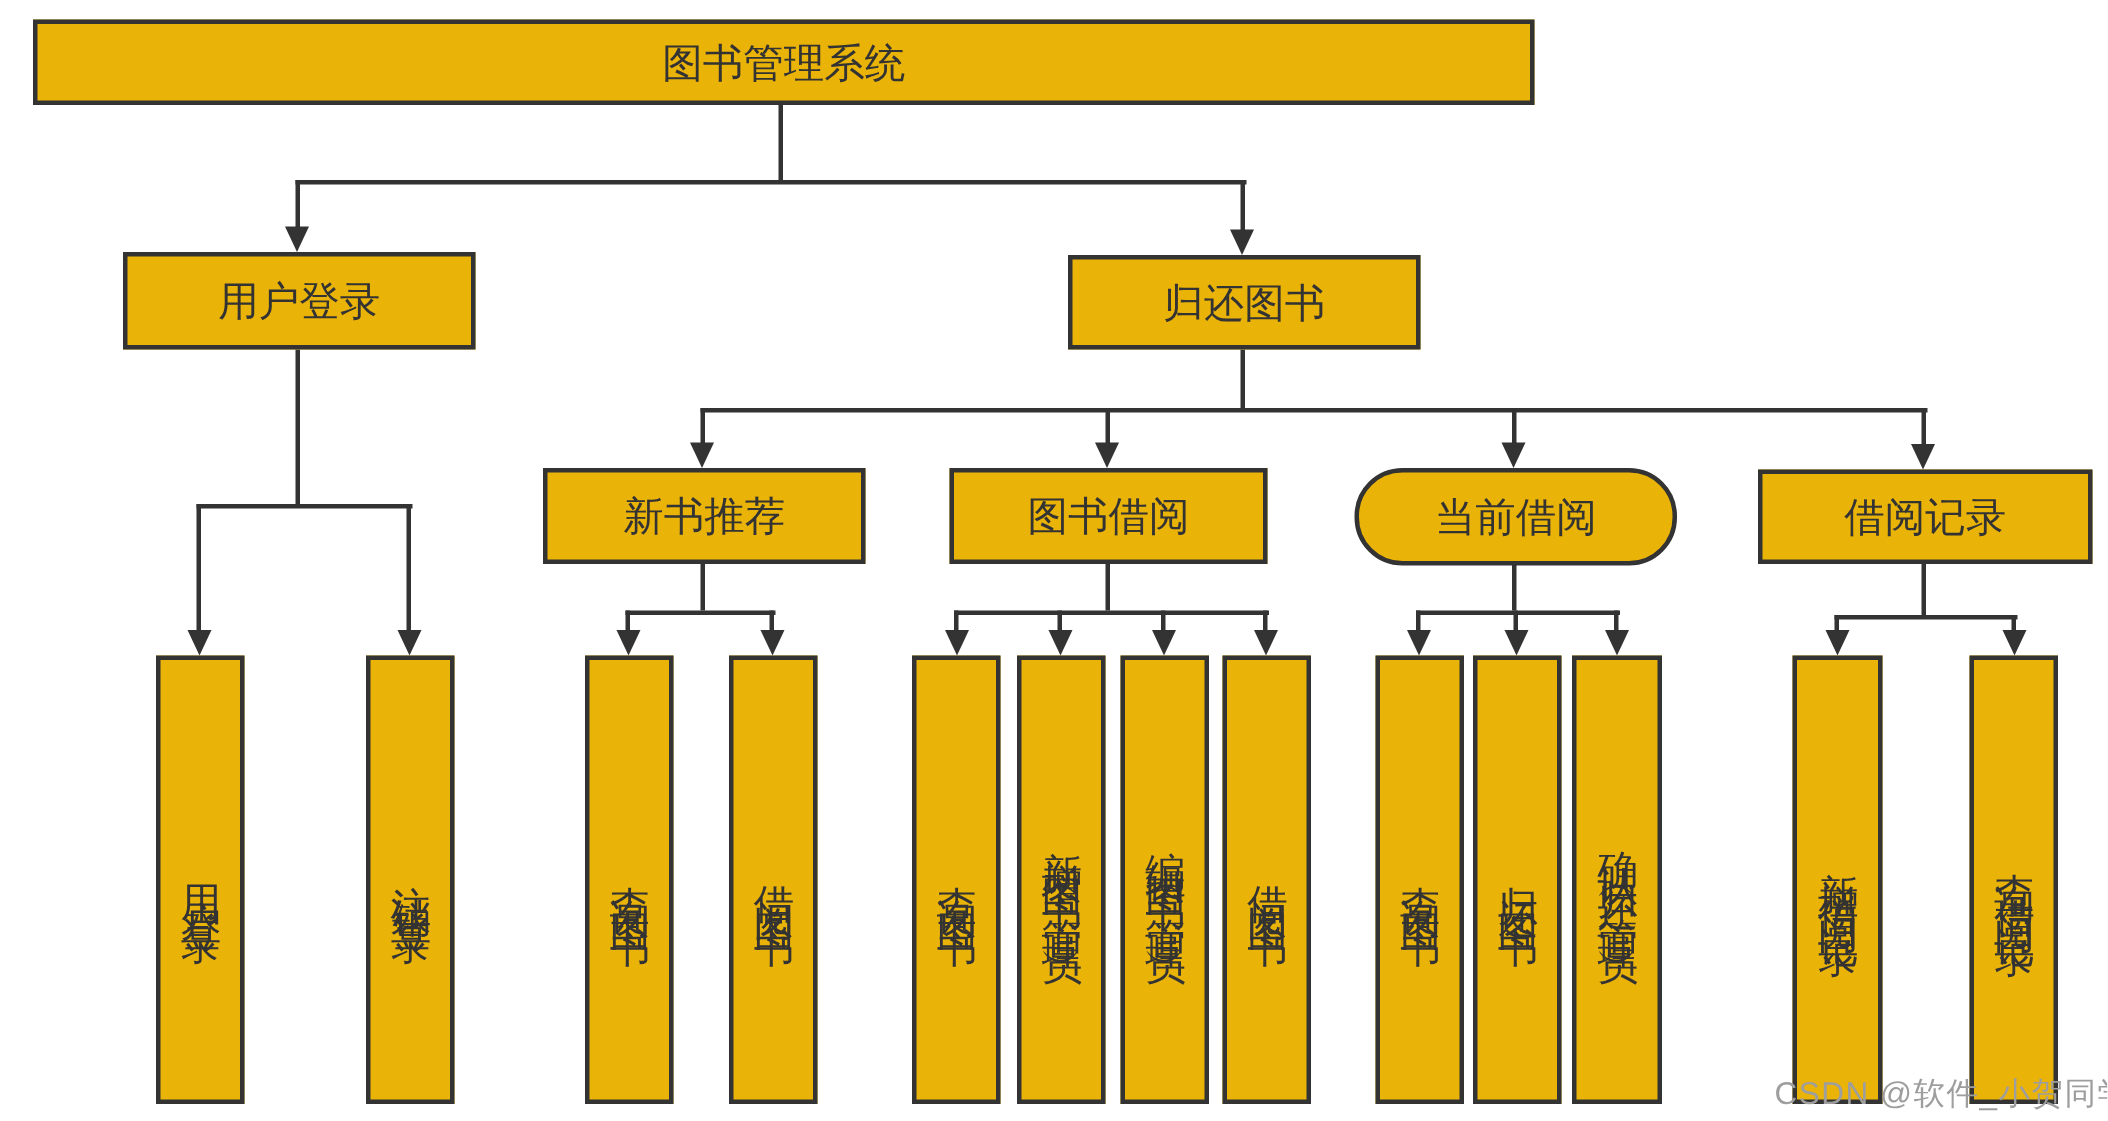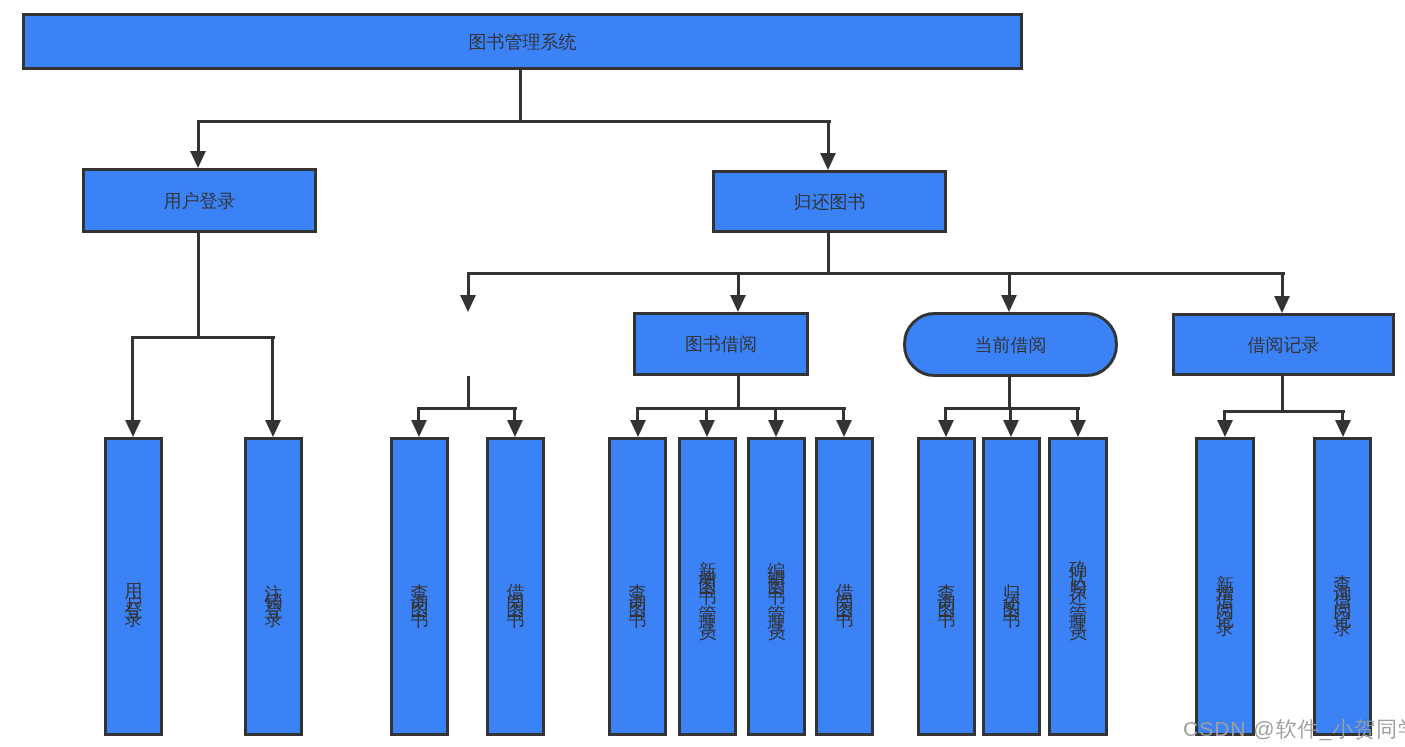--- a/index.html
+++ b/index.html
@@ -2,43 +2,43 @@
 <html><head>
 <meta charset="utf-8">
 <style>
   html,body { margin:0; padding:0; background:#ffffff; }
   .stage {
     position:relative; width:1405px; height:747px; background:#ffffff;
     font-family:"Liberation Sans","DejaVu Sans",sans-serif; overflow:hidden;
   }
   .box {
     position:absolute; box-sizing:border-box; border:3px solid #333333;
-    background:#3b82f6; color:#333333; display:flex; align-items:center;
-    justify-content:center; font-size:18px; text-align:right;
+    background:#eab308; color:#333333; display:flex; align-items:center;
+    justify-content:center; font-size:27px; text-align:right;
   }
   .vbox { top:437px; height:299px; width:59px; }
   .vbox .vtxt { writing-mode:vertical-rl; text-orientation:mixed; letter-spacing:9px; line-height:1; }
   .hl { position:absolute; background:#333333; height:3px; }
   .vl { position:absolute; background:#333333; width:3px; }
   .ar {
     position:absolute; width:0; height:0;
     border-left:8px solid transparent; border-right:8px solid transparent;
     border-top:17px solid #333333;
   }
   .wm {
     position:absolute; left:1183px; top:715px; color:#9e9e9e;
     font-size:21px; white-space:nowrap; letter-spacing:1px;
   }
 
   
   #b-root    { left:22px;  top:13px;  width:1001px; height:57px; }
   #b-login   { left:82px;  top:168px; width:235px;  height:65px; }
   #b-mgmt    { left:712px; top:170px; width:235px;  height:63px; }
   #b-new     { left:362px; top:312px; width:215px;  height:64px; }
-  #b-borrow  { left:633px; top:312px; width:176px;  height:64px; }
+  #b-borrow  { left:633px; top:312px; width:212px;  height:64px; }
   #b-current { left:903px; top:312px; width:215px;  height:65px;border-radius:32px; }
   #b-records { left:1172px;top:313px; width:223px;  height:63px; }
   #b-v1 { left:104px; }  #b-v2 { left:244px; }
   #b-v3 { left:390px; }  #b-v4 { left:486px; }
   #b-v5 { left:608px; }  #b-v6 { left:678px; }
   #b-v7 { left:747px; }  #b-v8 { left:815px; }
   #b-v9 { left:917px; }  #b-v10{ left:982px; }
   #b-v11{ left:1048px; width:60px; } #b-v12{ left:1195px; width:60px; }
   #b-v13{ left:1313px; }
 
@@ -152,20 +152,23 @@
     <span>图书管理系统</span>
   </div>
 
   <div class="box" id="b-login">
     <span>用户登录</span>
   </div>
   <div class="box" id="b-mgmt">
     <span>归还图书</span>
   </div>
 
+  <div class="box" id="b-new">
+    <span>新书推荐</span>
+  </div>
   <div class="box" id="b-borrow">
     <span>图书借阅</span>
   </div>
   <div class="box" id="b-current">
     <span>当前借阅</span>
   </div>
   <div class="box" id="b-records">
     <span>借阅记录</span>
   </div>
 

